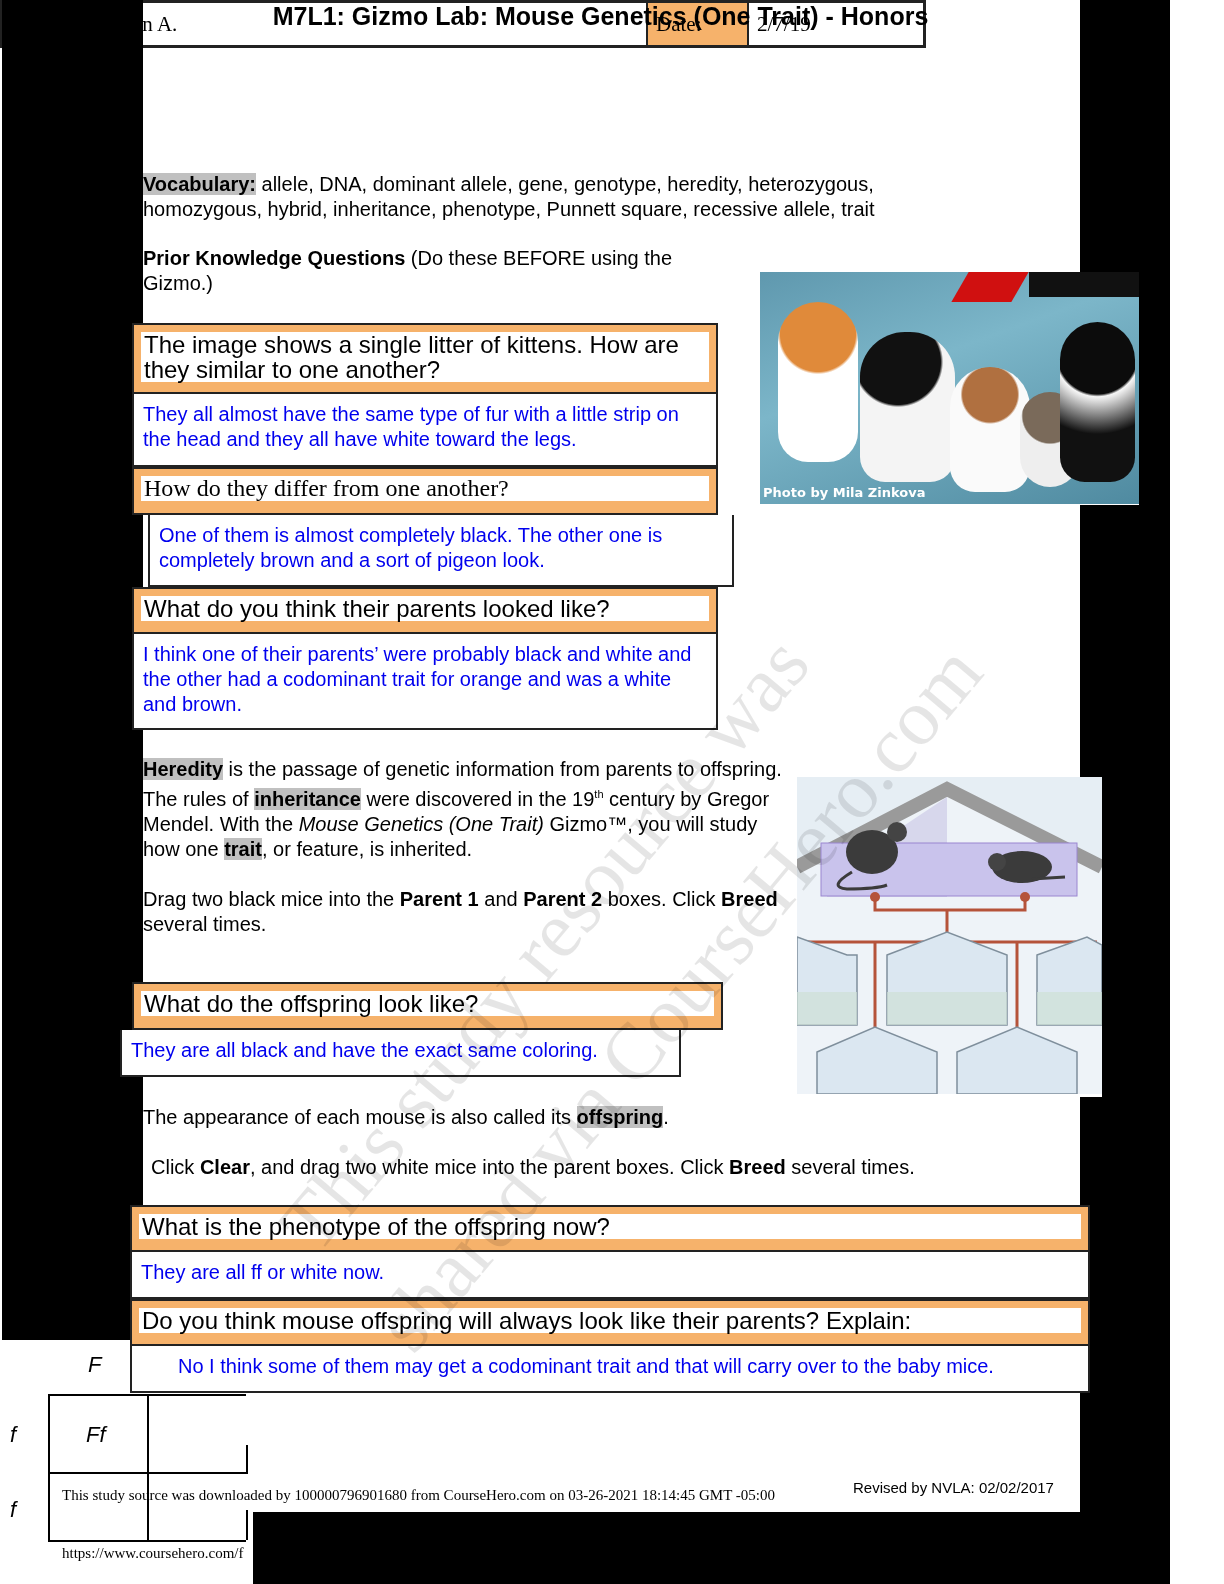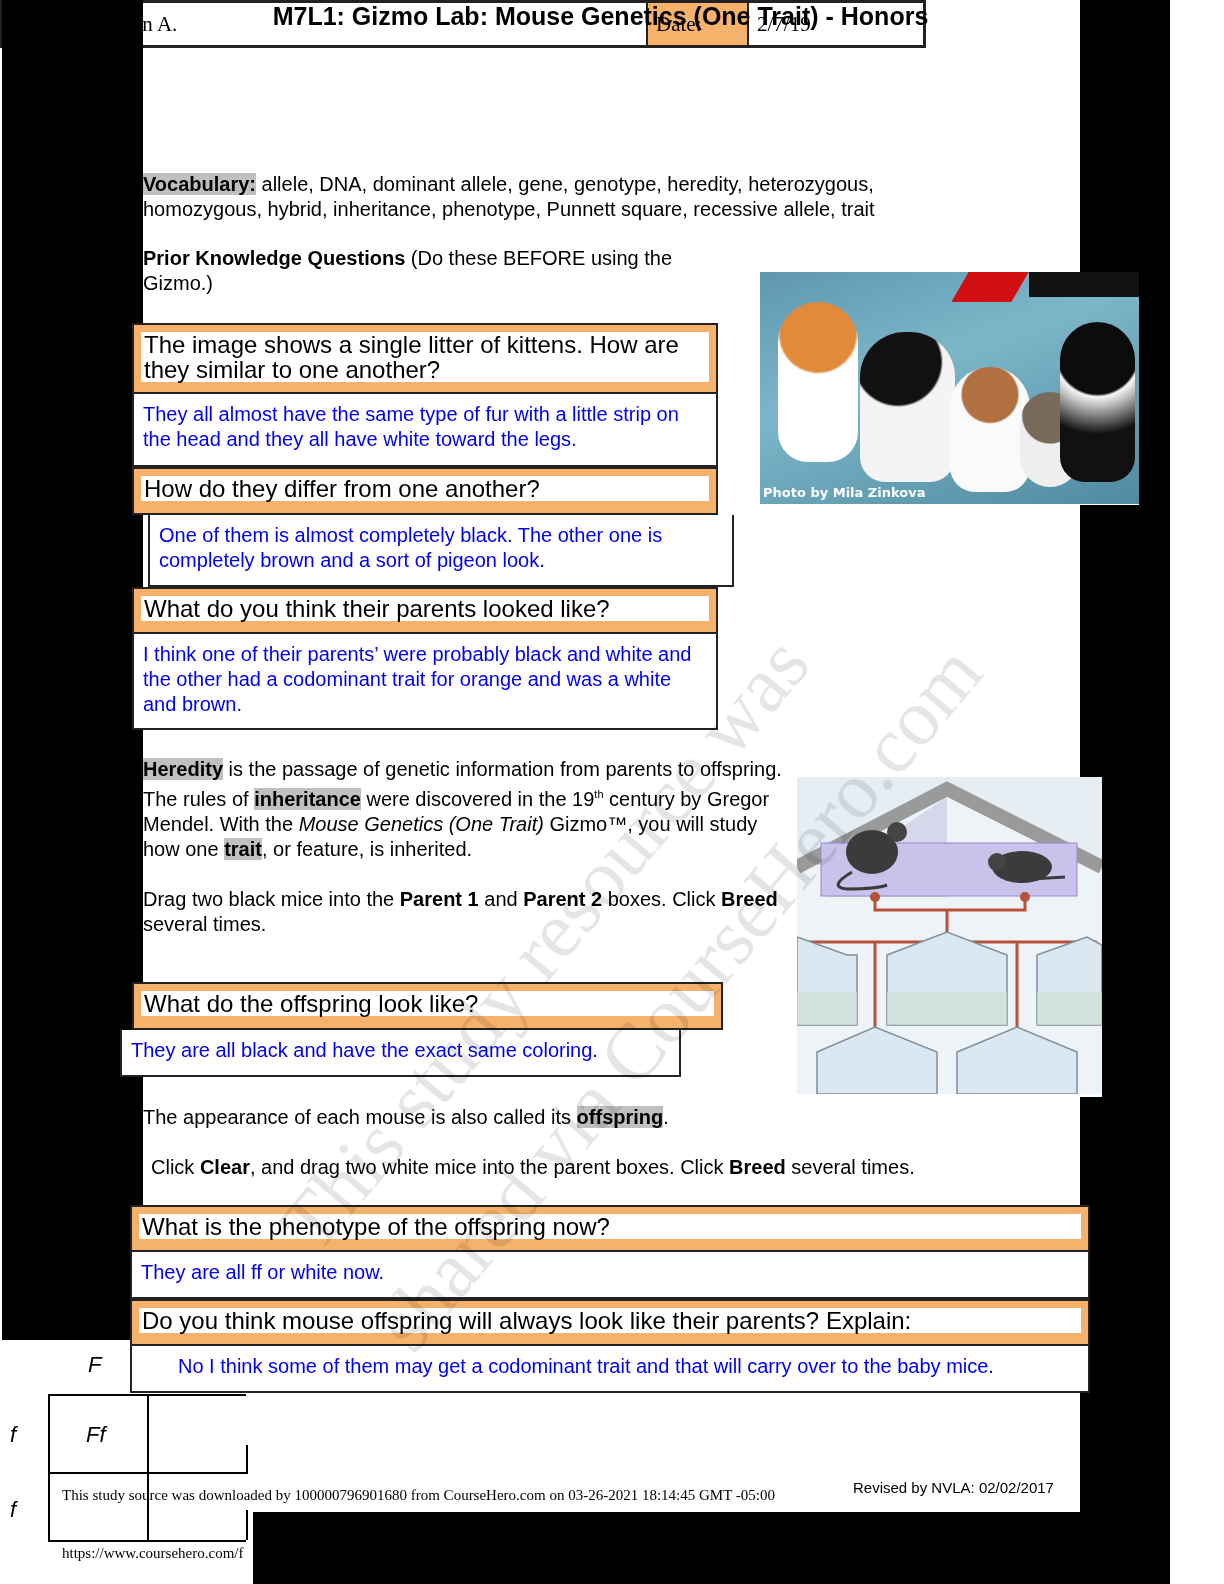--- a/index.html
+++ b/index.html
@@ -61,21 +61,21 @@
   <div style="position:absolute;left:260px;top:120px;width:60px;height:95px;border-radius:30px;background:radial-gradient(circle at 50% 25%,#7a6a5a 0 35%,#eee 37%);"></div>
   <div style="position:absolute;left:300px;top:50px;width:75px;height:160px;border-radius:38px 38px 25px 25px;background:radial-gradient(circle at 50% 20%,#0c0c0c 0 30%,#f6f6f6 32%, #111 60%);"></div>
   <div style="position:absolute;left:3px;bottom:4px;color:#fff;font-weight:bold;font-size:13px;font-family:'DejaVu Sans',sans-serif;">Photo by Mila Zinkova</div>
 </div>
 
 <div class="q" style="left:132px;top:323px;width:586px;height:71px;">
   <div>The image shows a single litter of kittens. How are they similar to one another?</div>
 </div>
 <div class="a" style="left:132px;top:394px;width:586px;height:73px;">They all almost have the same type of fur with a little strip on the head and they all have white toward the legs.</div>
 
-<div class="q" style="left:132px;top:467px;width:586px;height:48px;">
+<div class="q" style="left:132px;top:467px;width:586px;height:48px;font-family:Liberation Serif, serif;">
   <div>How do they differ from one another?</div>
 </div>
 <div class="a" style="left:148px;top:515px;width:586px;height:72px;">One of them is almost completely black. The other one is completely brown and a sort of pigeon look.</div>
 
 <div class="q" style="left:132px;top:587px;width:586px;height:47px;">
   <div>What do you think their parents looked like?</div>
 </div>
 <div class="a" style="left:132px;top:634px;width:586px;height:96px;">I think one of their parents’ were probably black and white and the other had a codominant trait for orange and was a white and brown.</div>
 
 <div class="abs txt" style="left:143px;top:757px;width:640px;">

